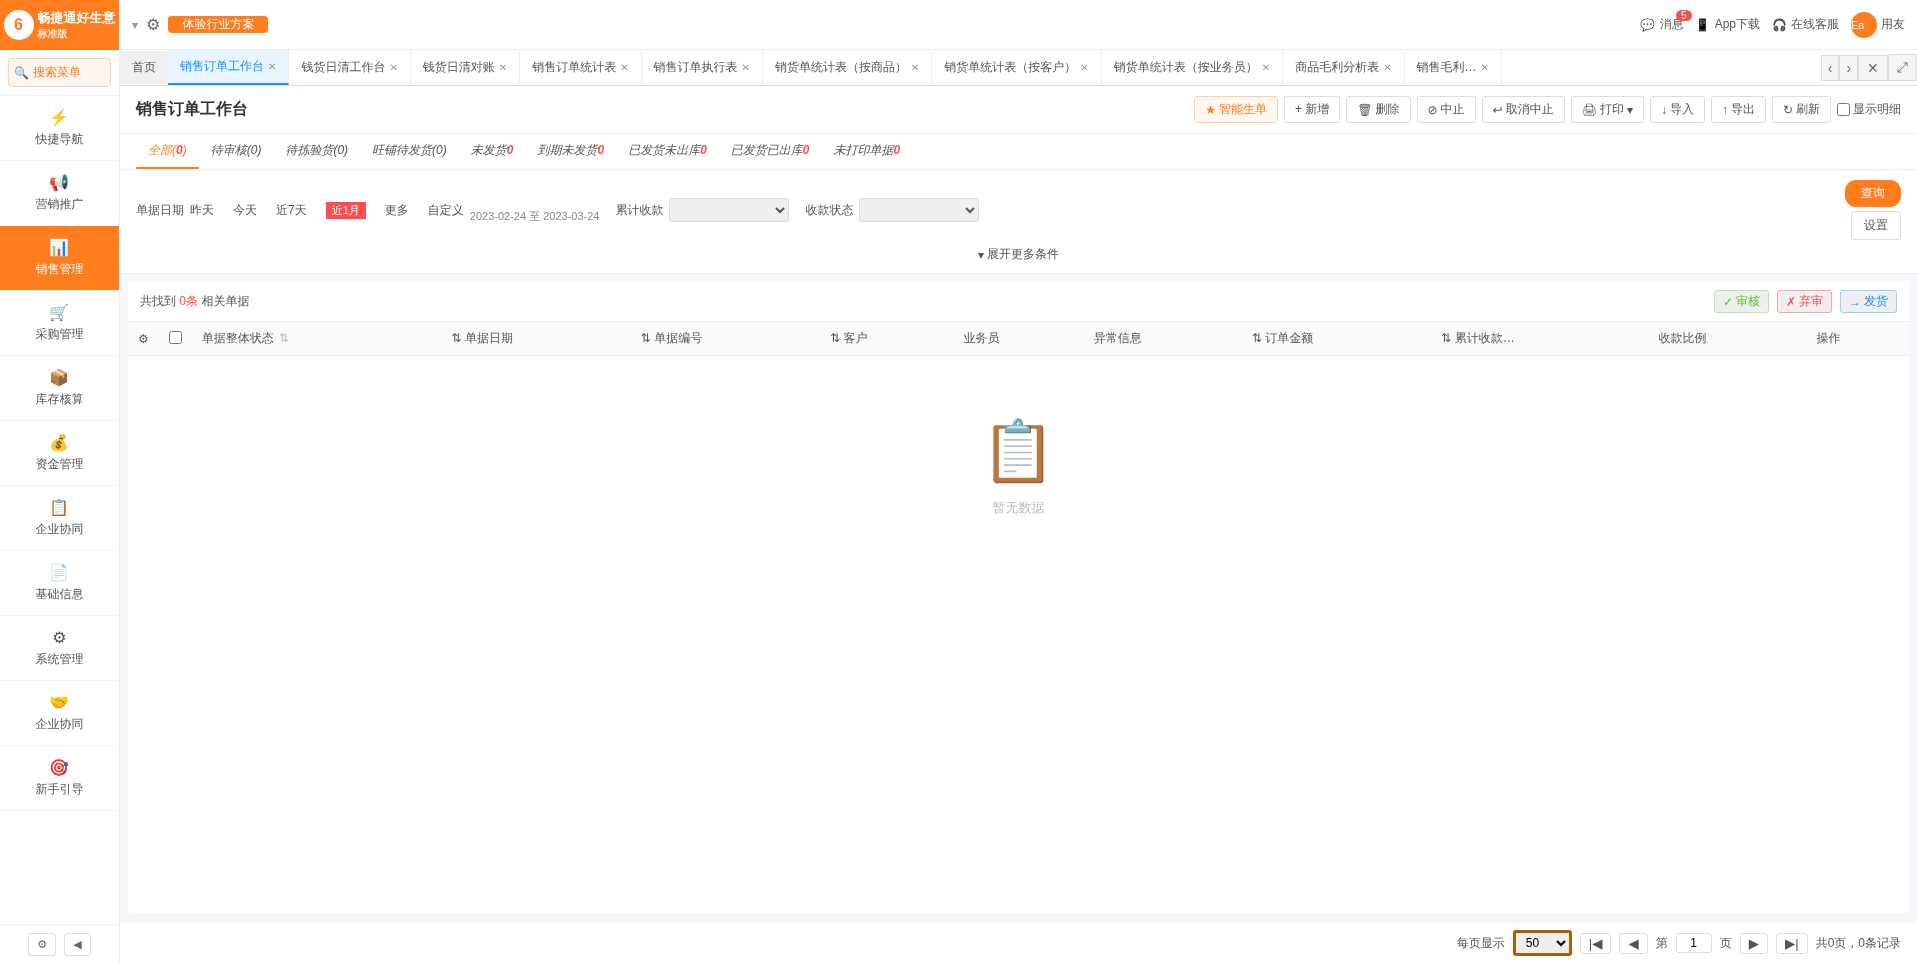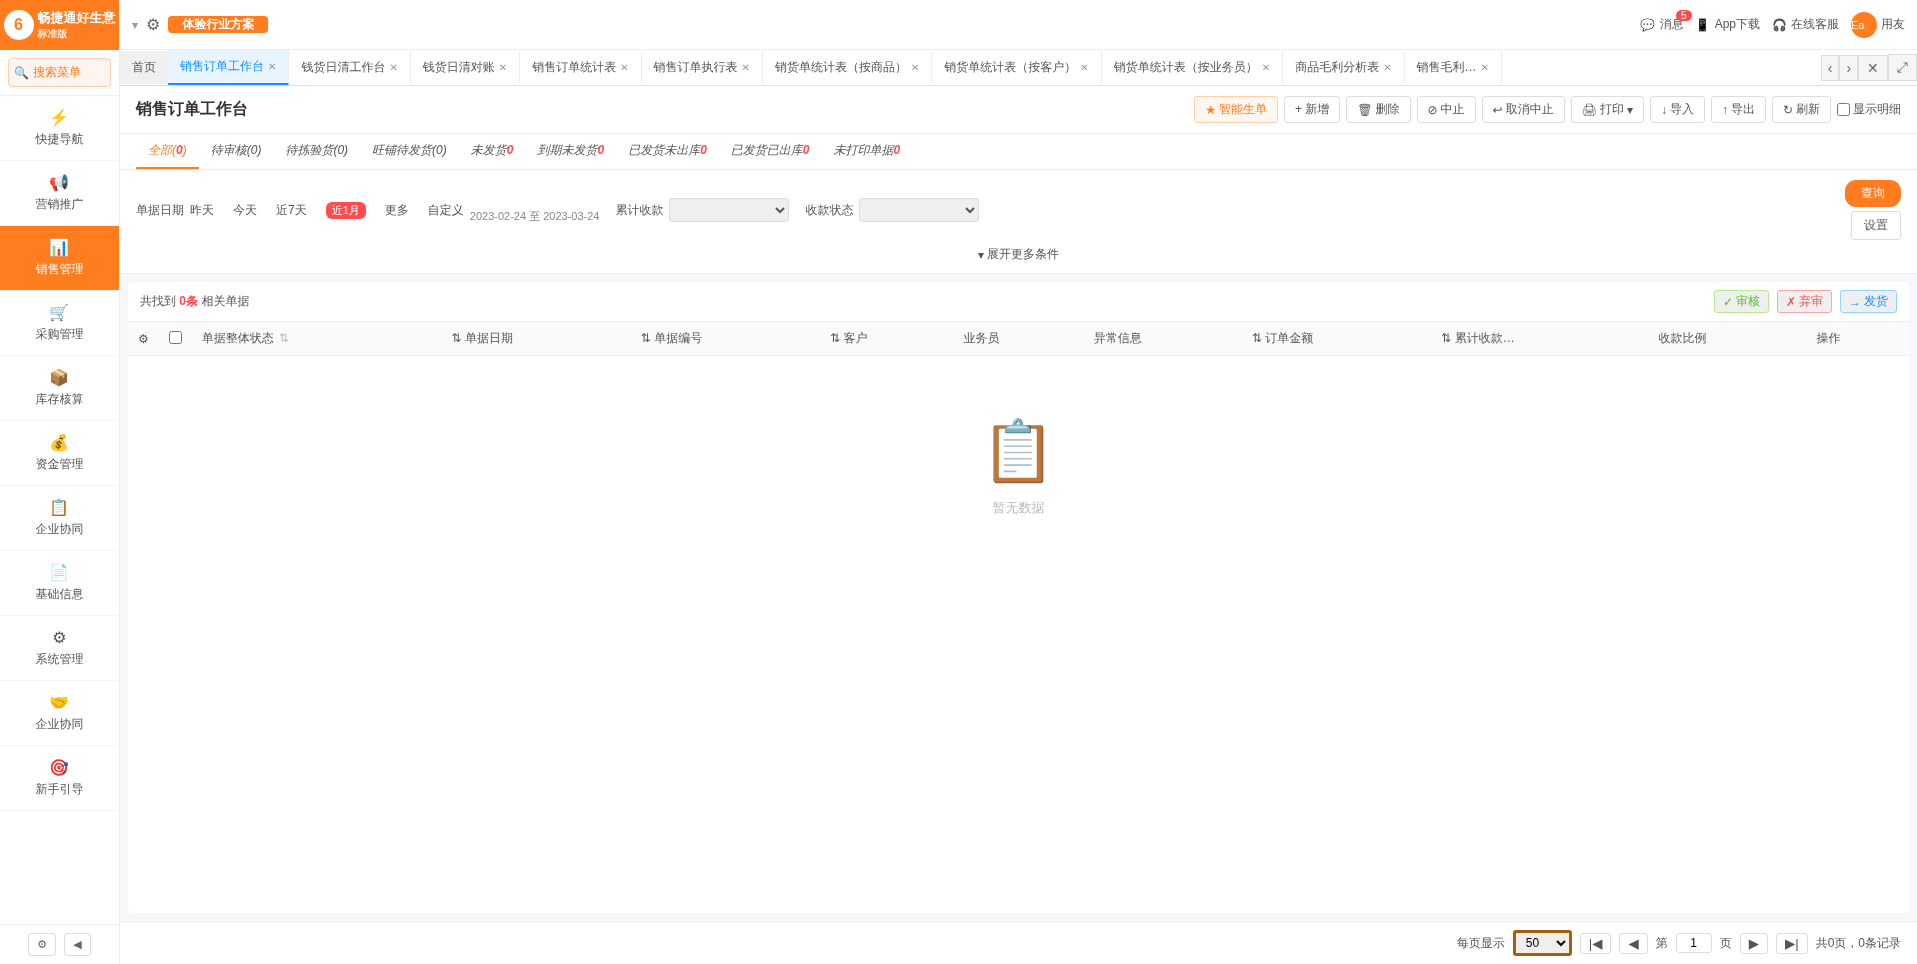--- a/index.html
+++ b/index.html
@@ -19,21 +19,21 @@
     .sidebar-bottom-btn { padding: 4px 8px; background: #fff; border: 1px solid #ddd; border-radius: 3px; cursor: pointer; font-size: 11px; color: #666; }
 
     
     .main { flex: 1; display: flex; flex-direction: column; overflow: hidden; }
 
     
     .topbar { height: 50px; background: #fff; border-bottom: 1px solid #eee; display: flex; align-items: center; padding: 0 12px; gap: 8px; }
     .topbar-title { color: #333; font-size: 13px; flex: 1; }
     .topbar-arrow { color: #999; }
     .topbar-settings-icon { color: #666; cursor: pointer; font-size: 16px; }
-    .topbar-btn-orange { background: #ff7c1f; color: #fff; border: none; padding: 0 14px; border-radius: 4px; cursor: pointer; font-size: 12px; font-weight: bold; }
+    .topbar-btn-orange { background: #ff7c1f; color: #fff; border: none; padding: 0 14px; border-radius: 4px; cursor: pointer; font-size: 12px; }
     .topbar-right { display: flex; align-items: center; gap: 12px; margin-left: auto; }
     .topbar-right-item { display: flex; align-items: center; gap: 4px; cursor: pointer; color: #555; font-size: 12px; position: relative; }
     .badge { background: #ff4d4f; color: #fff; border-radius: 10px; padding: 0 5px; font-size: 10px; position: absolute; top: -6px; right: -8px; min-width: 16px; text-align: center; }
     .avatar-circle { width: 26px; height: 26px; background: #ff7c1f; border-radius: 50%; display: flex; align-items: center; justify-content: flex-start; color: #fff; font-size: 11px; }
 
     
     .tabbar { background: #fff; border-bottom: 1px solid #e0e0e0; display: flex; align-items: center; overflow: hidden; }
     .tab-item { padding: 8px 12px; font-size: 12px; cursor: pointer; color: #555; white-space: nowrap; display: flex; align-items: center; gap: 4px; border-right: 1px solid #eee; }
     .tab-item.active { background: #e8f4ff; color: #1890ff; border-bottom: 2px solid #1890ff; }
     .tab-item .tab-close { color: #999; font-size: 10px; cursor: pointer; }
@@ -60,33 +60,33 @@
     .sub-tab.active { color: #ff7c1f; border-bottom: 2px solid #ff7c1f; }
     .sub-tab .count { color: #ff4d4f; font-weight: bold; }
 
     
     .filter-area { background: #fff; padding: 10px 16px; border-bottom: 1px solid #eee; }
     .filter-row { display: flex; align-items: center; gap: 16px; }
     .filter-item { display: flex; align-items: center; gap: 6px; font-size: 12px; color: #555; }
     .filter-label { color: #555; white-space: nowrap; }
     .filter-date-options { display: flex; gap: 19px; }
     .date-opt { cursor: pointer; color: #555; }
-    .date-opt.active { color: #fff; background: #ff4d4f; padding: 1px 6px; border-radius: 6px; font-size: 11px; }
+    .date-opt.active { color: #fff; background: #ff4d4f; padding: 1px 6px; border-radius: 0; font-size: 11px; }
     .filter-date-range { font-size: 11px; color: #888; }
     .filter-select { padding: 3px 8px; border: 1px solid #ddd; border-radius: 3px; font-size: 12px; color: #555; min-width: 120px; }
     .filter-expand { color: #555; cursor: pointer; font-size: 12px; display: flex; align-items: center; gap: 3px; }
     .query-btn { background: #ff7c1f; color: #fff; border: none; padding: 5px 16px; border-radius: 11px; cursor: pointer; font-size: 12px; }
     .set-btn { background: #fff; color: #555; border: 1px solid #ddd; padding: 5px 12px; border-radius: 3px; cursor: pointer; font-size: 12px; }
     .filter-right { margin-left: auto; display: flex; flex-direction: column; gap: 4px; align-items: flex-end; }
 
     
     .table-area { flex: 1; background: #fff; margin: 8px; border-radius: 4px; overflow: hidden; display: flex; flex-direction: column; }
     .table-toolbar { padding: 8px 12px; display: flex; align-items: center; gap: 8px; border-bottom: 1px solid #eee; font-size: 12px; color: #555; }
     .result-count { font-size: 12px; color: #555; }
-    .result-count .highlight { color: #ff4d4f; font-weight: bold; }
+    .result-count .highlight { color: #ff4d4f; font-weight: normal; }
     .toolbar-right { margin-left: auto; display: flex; gap: 8px; }
     .toolbar-action { cursor: pointer; color: #555; padding: 2px 8px; border: 1px solid #ddd; border-radius: 3px; font-size: 12px; display: flex; align-items: center; gap: 3px; }
     .toolbar-action.green { color: #52c41a; border-color: #b7eb8f; }
     .toolbar-action.red { color: #ff4d4f; border-color: #ffa39e; }
     .toolbar-action.blue { color: #1890ff; border-color: #91d5ff; }
 
     .table-wrapper { flex: 1; overflow: auto; }
     table { width: 100%; border-collapse: collapse; font-size: 12px; }
     thead th { background: #fafafa; padding: 8px 10px; text-align: left; color: #555; font-weight: normal; border-bottom: 1px solid #eee; white-space: nowrap; }
     thead th .sort-icon { color: #bbb; margin-left: 2px; }

